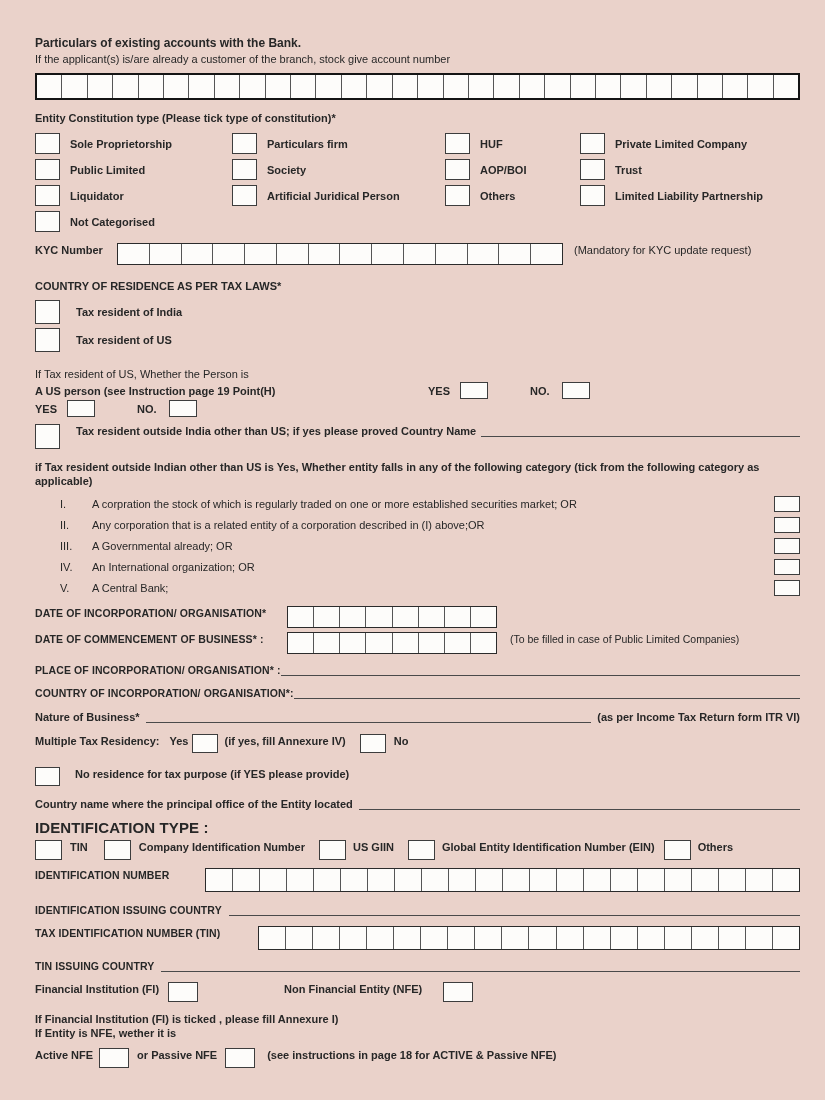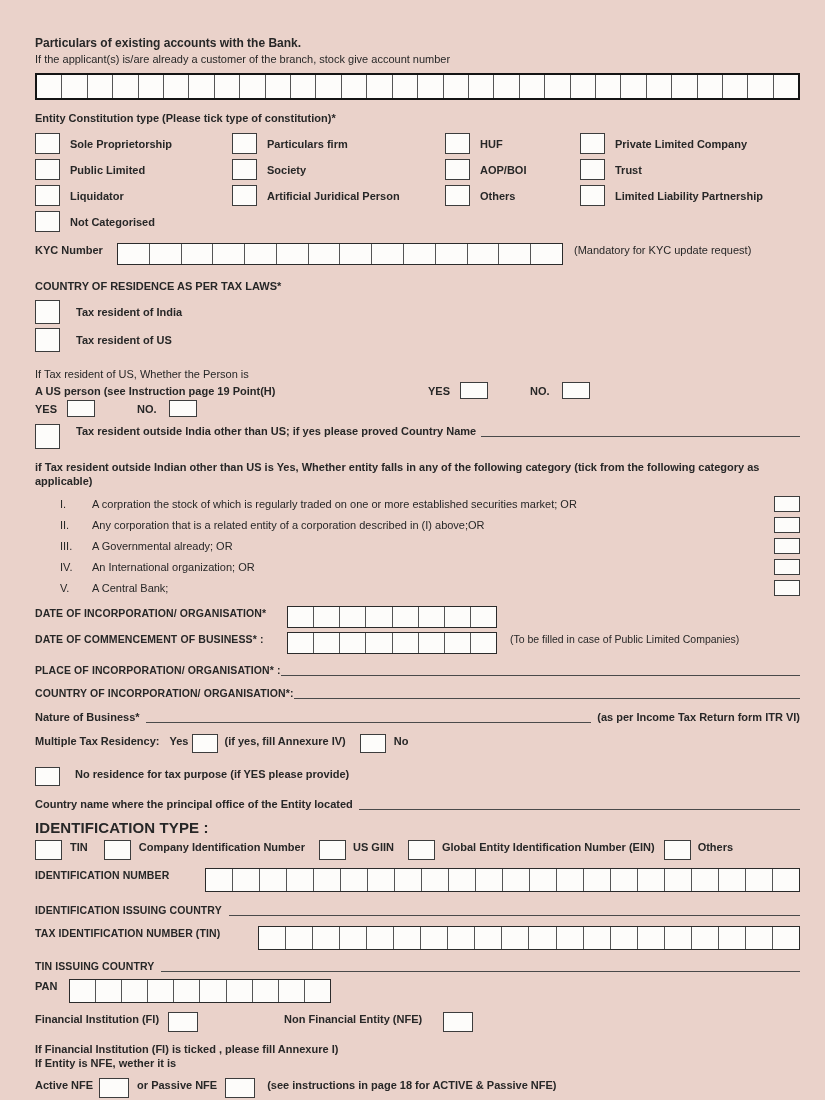--- a/index.html
+++ b/index.html
@@ -354,35 +354,20 @@
         <span class="cell"></span>
         <span class="cell"></span>
       </div>
   </div>
 
   <div class="row" style="margin-top:9px">
     <span class="caps">TIN ISSUING COUNTRY</span>
     <span class="fill" style="margin-left:7px"></span>
   </div>
 
-  <div class="row" style="margin-top:6px">
-    <span class="b" style="width:34px">PAN</span>
-    <div class="cellgrid grid-tall" style="width:262px">
-        <span class="cell"></span>
-        <span class="cell"></span>
-        <span class="cell"></span>
-        <span class="cell"></span>
-        <span class="cell"></span>
-        <span class="cell"></span>
-        <span class="cell"></span>
-        <span class="cell"></span>
-        <span class="cell"></span>
-        <span class="cell"></span>
-      </div>
-  </div>
 
   <div class="row" style="margin-top:9px">
     <span class="b">Financial Institution (FI)</span>
     <span class="chk" style="width:30px;height:20px;margin-left:9px"></span>
     <span class="b" style="margin-left:86px">Non Financial Entity (NFE)</span>
     <span class="chk" style="width:30px;height:20px;margin-left:21px"></span>
   </div>
 
   <div class="b" style="margin-top:10px">If Financial Institution (FI) is ticked , please fill Annexure I)</div>
   <div class="b">If Entity is NFE, wether it is</div>

